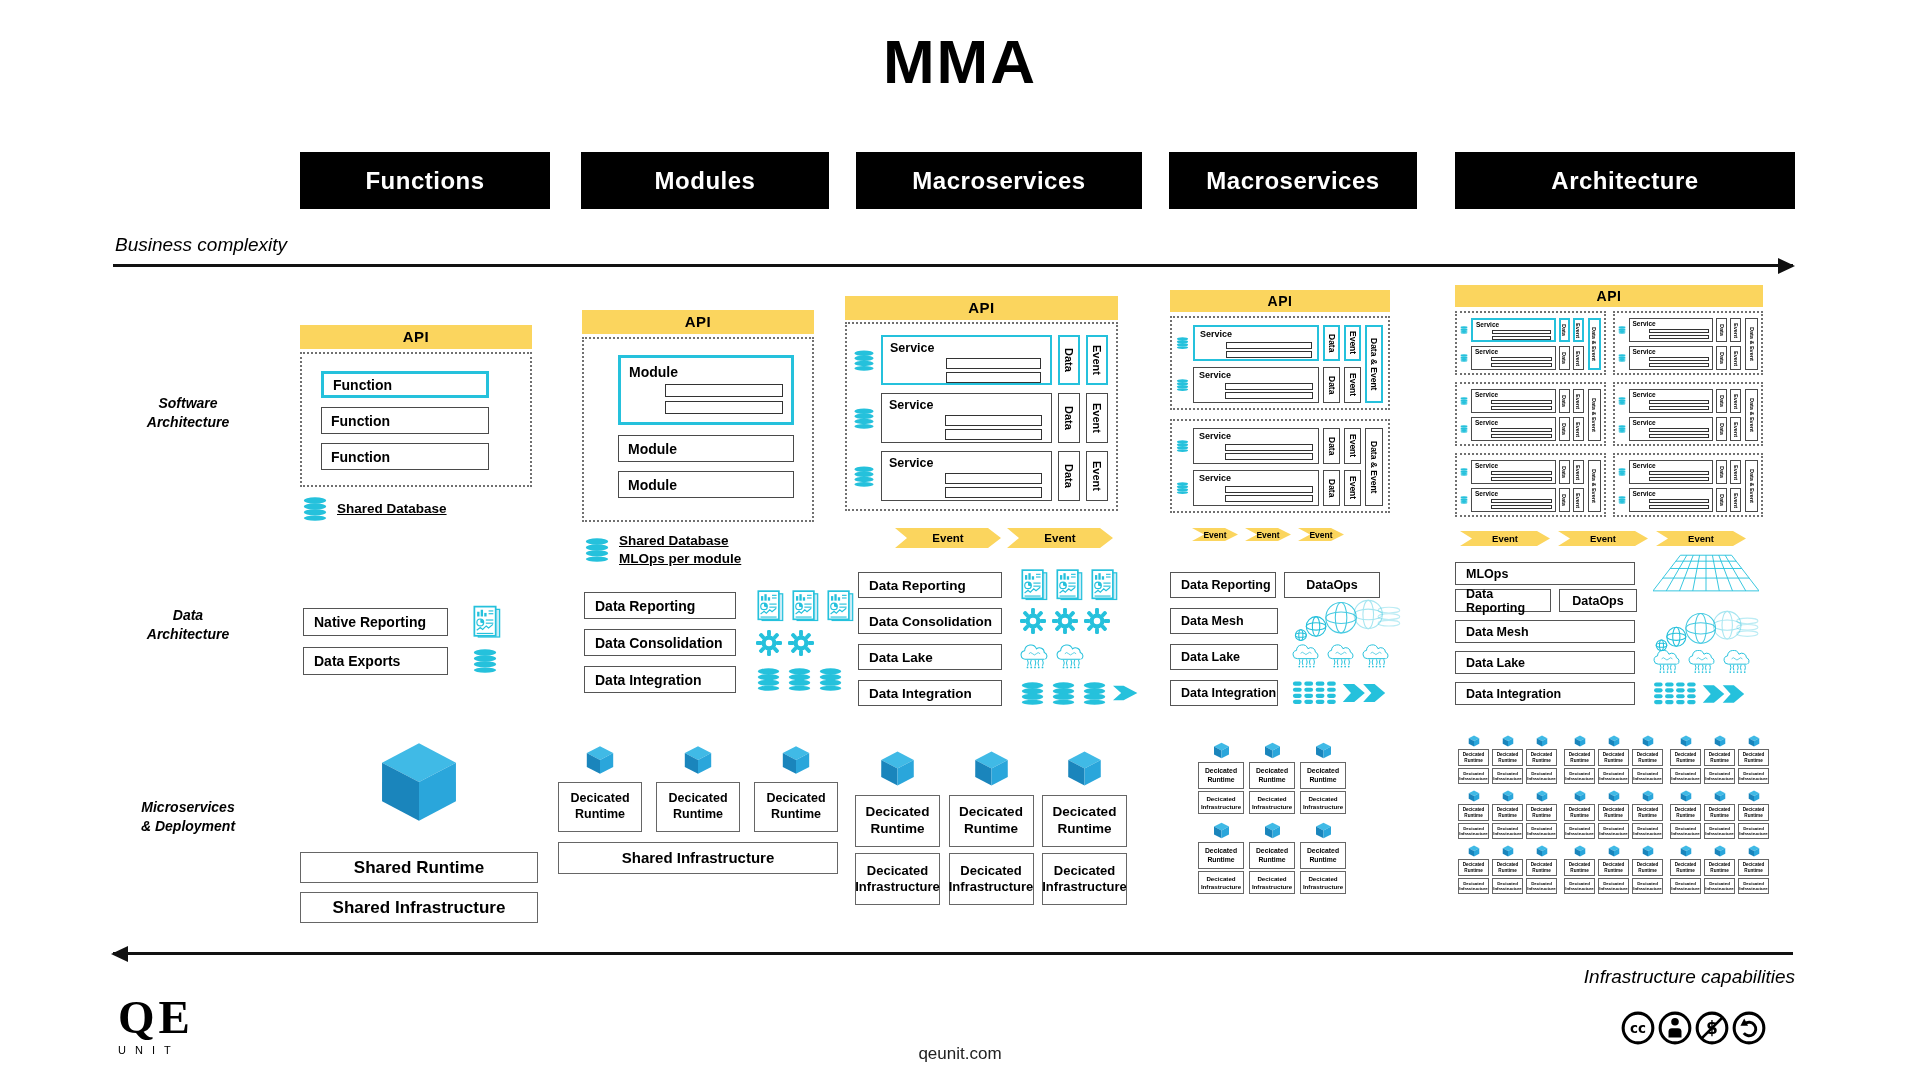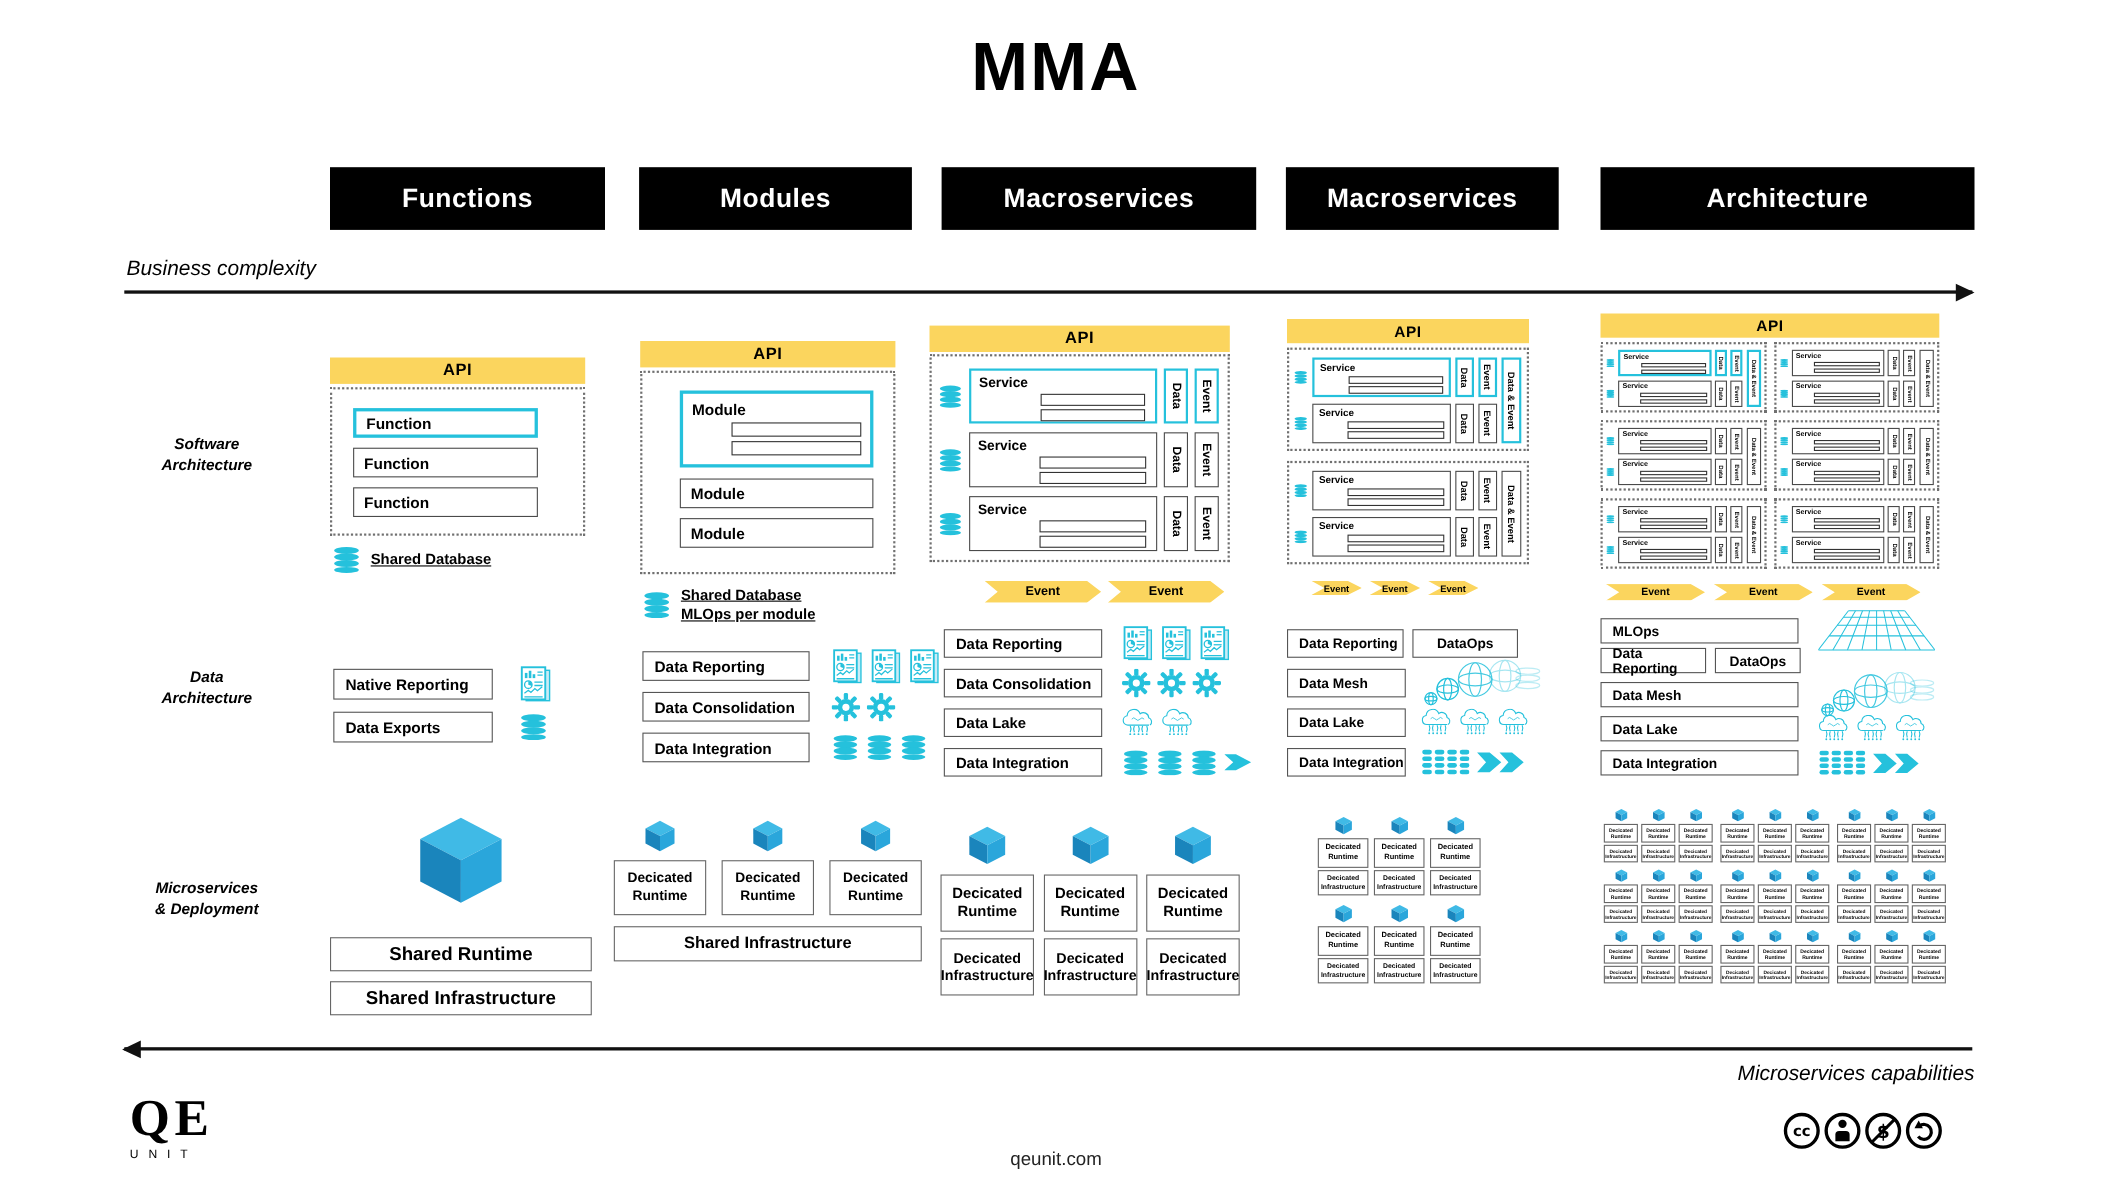--- a/index.html
+++ b/index.html
@@ -1851,21 +1851,21 @@
     <div class="inf-box" style="height:16px;font-size:4.4px;margin-top:2px">Decicated Infrastructure</div>
   </div>
         </div>
       </div>
     </div>
   </div>
 
 <div class="abs axis-line" style="left:113px;top:952px;width:1680px">
   <span class="head-l"></span>
 </div>
-<div class="abs axis-label" style="left:1395px;top:966px;width:400px;text-align:right">Microservices capabilities</div>
+<div class="abs axis-label" style="left:1395px;top:966px;width:400px;text-align:right">Infrastructure capabilities</div>
 
 <div class="abs" style="left:118px;top:994px">
   <div id="logo-main">QE</div>
   <div id="logo-sub">UNIT</div>
 </div>
 <div id="website" class="abs">qeunit.com</div>
 <div id="license-badges" class="abs" style="left:1620px;top:1010px">
     <span class="icn" style="width:36px;height:36px;">
       <svg viewBox="0 0 40 40" width="100%" height="100%">
         <circle cx="20" cy="20" r="16.5" fill="#fff" stroke="#000" stroke-width="3.4"></circle>

